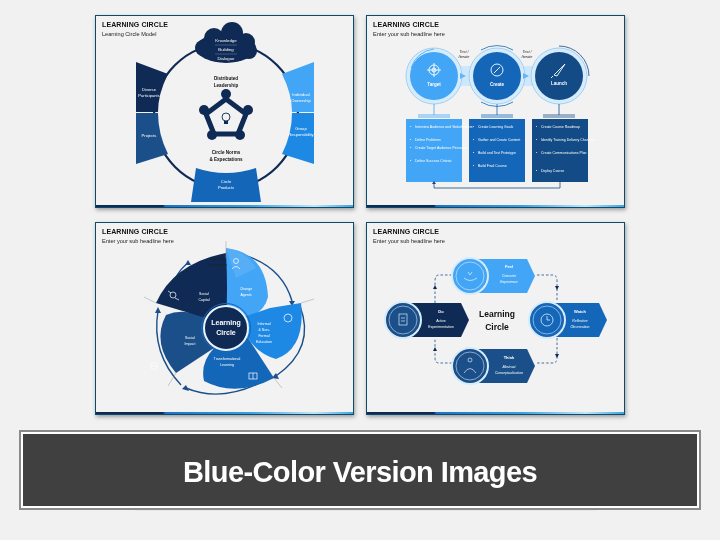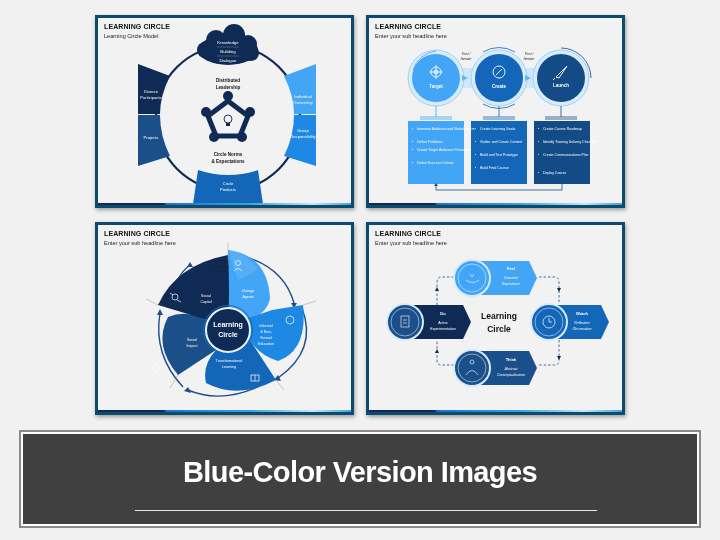--- a/index.html
+++ b/index.html
@@ -1,33 +1,33 @@
 <!DOCTYPE html>
 <html><head>
 <meta charset="utf-8">
 <style>
   * { box-sizing: border-box; margin: 0; padding: 0; }
   html, body { width: 720px; height: 540px; background: #f1f1f1; overflow: hidden; font-family: "Liberation Sans", sans-serif; }
   .slide {
     position: absolute; width: 259px; height: 193px; background: #f2f2f2;
-    border: 3px solid #0c4a6e;
+    border: 1px solid #0c4a6e;
     box-shadow: 1px 2px 4px rgba(0,0,0,0.35);
     overflow: hidden;
   }
   .s1 { left: 95px; top: 15px; }
   .s2 { left: 366px; top: 15px; }
   .s3 { left: 95px; top: 222px; }
   .s4 { left: 366px; top: 222px; }
   .slide-title { position: absolute; left: 6px; top: 5px; font-size: 7px; font-weight: bold; color: #111; letter-spacing: 0.1px; }
   .slide-sub { position: absolute; left: 6px; top: 15px; font-size: 5.6px; color: #222; }
   .accent-bar { position: absolute; left: 0; bottom: 0; width: 100%; height: 2px;
     background: linear-gradient(90deg, #0f2a54 0%, #0f2a54 26%, #1a73c9 27%, #3aa0e0 60%, #bfe6fa 85%, #3fa3e0 100%); }
   svg { position: absolute; left: 0; top: 0; }
   .svgtext { font-family: "Liberation Sans", sans-serif; }
-  .banner-outer { position: absolute; left: 19px; top: 430px; width: 682px; height: 98px; border: 2px solid #8a8a8a; background: #fff; }
+  .banner-outer { position: absolute; left: 19px; top: 430px; width: 682px; height: 80px; border: 2px solid #8a8a8a; background: #fff; }
   .banner-inner { position: absolute; left: 2px; top: 2px; right: 2px; bottom: 2px; background: #404040; }
   .banner-text { position: absolute; left: 0; right: 0; top: 22px; text-align: center; color: #fff; font-size: 29px; font-weight: bold; font-family: "Liberation Sans", sans-serif; letter-spacing: -0.6px; }
   .banner-line { position: absolute; left: 112px; width: 462px; top: 76px; height: 1px; background: #e8e8e8; }
 </style>
 </head>
 <body>
 
 <div class="slide s1">
   <div class="slide-title">LEARNING CIRCLE</div>
   <div class="slide-sub">Learning Circle Model</div>

